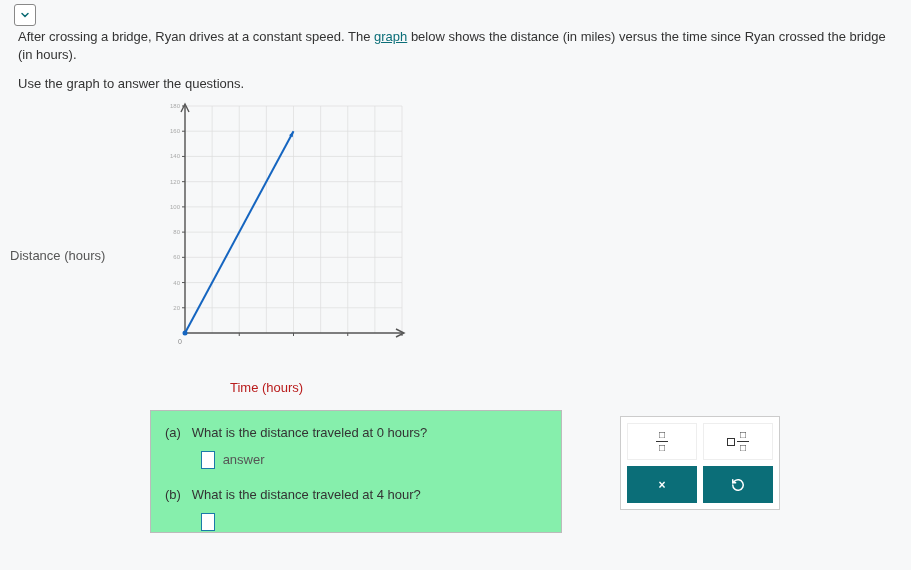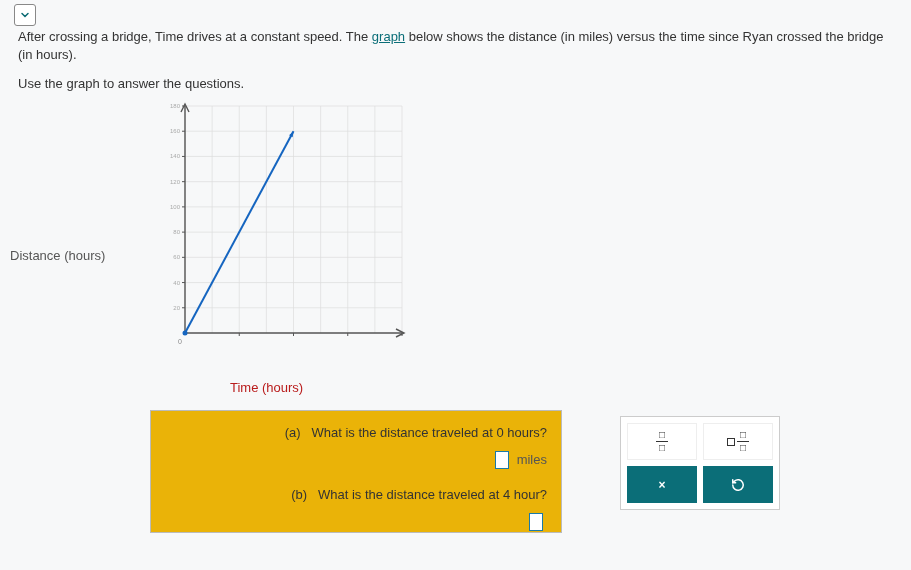--- a/index.html
+++ b/index.html
@@ -65,25 +65,24 @@
   .chart-svg {
     width: 260px;
     height: 260px;
   }
   .question-box {
     position: absolute;
     top: 410px;
     left: 150px;
     width: 412px;
     border: 1px solid #bbb;
-    background: #eab308;
+    background: #86efac;
     padding: 12px 14px 0 14px;
     font-size: 13px;
     line-height: 1.6;
-    text-align: right;
   }
   .q-row { margin-bottom: 6px; }
   .answer-input {
     display: inline-block;
     width: 14px;
     height: 18px;
     border: 1px solid #1a7aa8;
     background: #fff;
     vertical-align: middle;
     margin-right: 4px;
@@ -127,21 +126,21 @@
 </head>
 <body>
 
 <div class="collapse-btn">
   <svg viewBox="0 0 24 24" fill="none" stroke-width="3" stroke-linecap="round">
       <polyline points="6 9 12 15 18 9"></polyline>
     </svg>
 </div>
 
 <div class="problem">
-  <span>After crossing a bridge, Time drives at a constant speed. The </span>
+  <span>After crossing a bridge, Ryan drives at a constant speed. The </span>
   <a href="#">graph</a>
   <span> below shows the distance (in miles) versus the time since Ryan crossed the bridge (in hours).</span>
 </div>
 
 <div class="instruction">Use the graph to answer the questions.</div>
 
 <div class="yaxis-label">Distance (hours)</div>
 
 <div class="chart-area">
   <svg class="chart-svg" viewBox="0 0 260 260">
@@ -210,21 +209,21 @@
 
 <div class="xaxis-label">Time (hours)</div>
 
 <div class="question-box">
   <div class="q-row">
     <span>(a)</span>&nbsp;&nbsp;
     <span>What is the distance traveled at 0 hours?</span>
   </div>
   <div class="answer-line">
     <span class="answer-input"></span>
-    <span>miles</span>
+    <span>answer</span>
   </div>
   <div class="q-row">
     <span>(b)</span>&nbsp;&nbsp;
     <span>What is the distance traveled at 4 hour?</span>
   </div>
   <div class="answer-line" style="margin-bottom:0">
     <span class="answer-input"></span>
   </div>
 </div>
 

